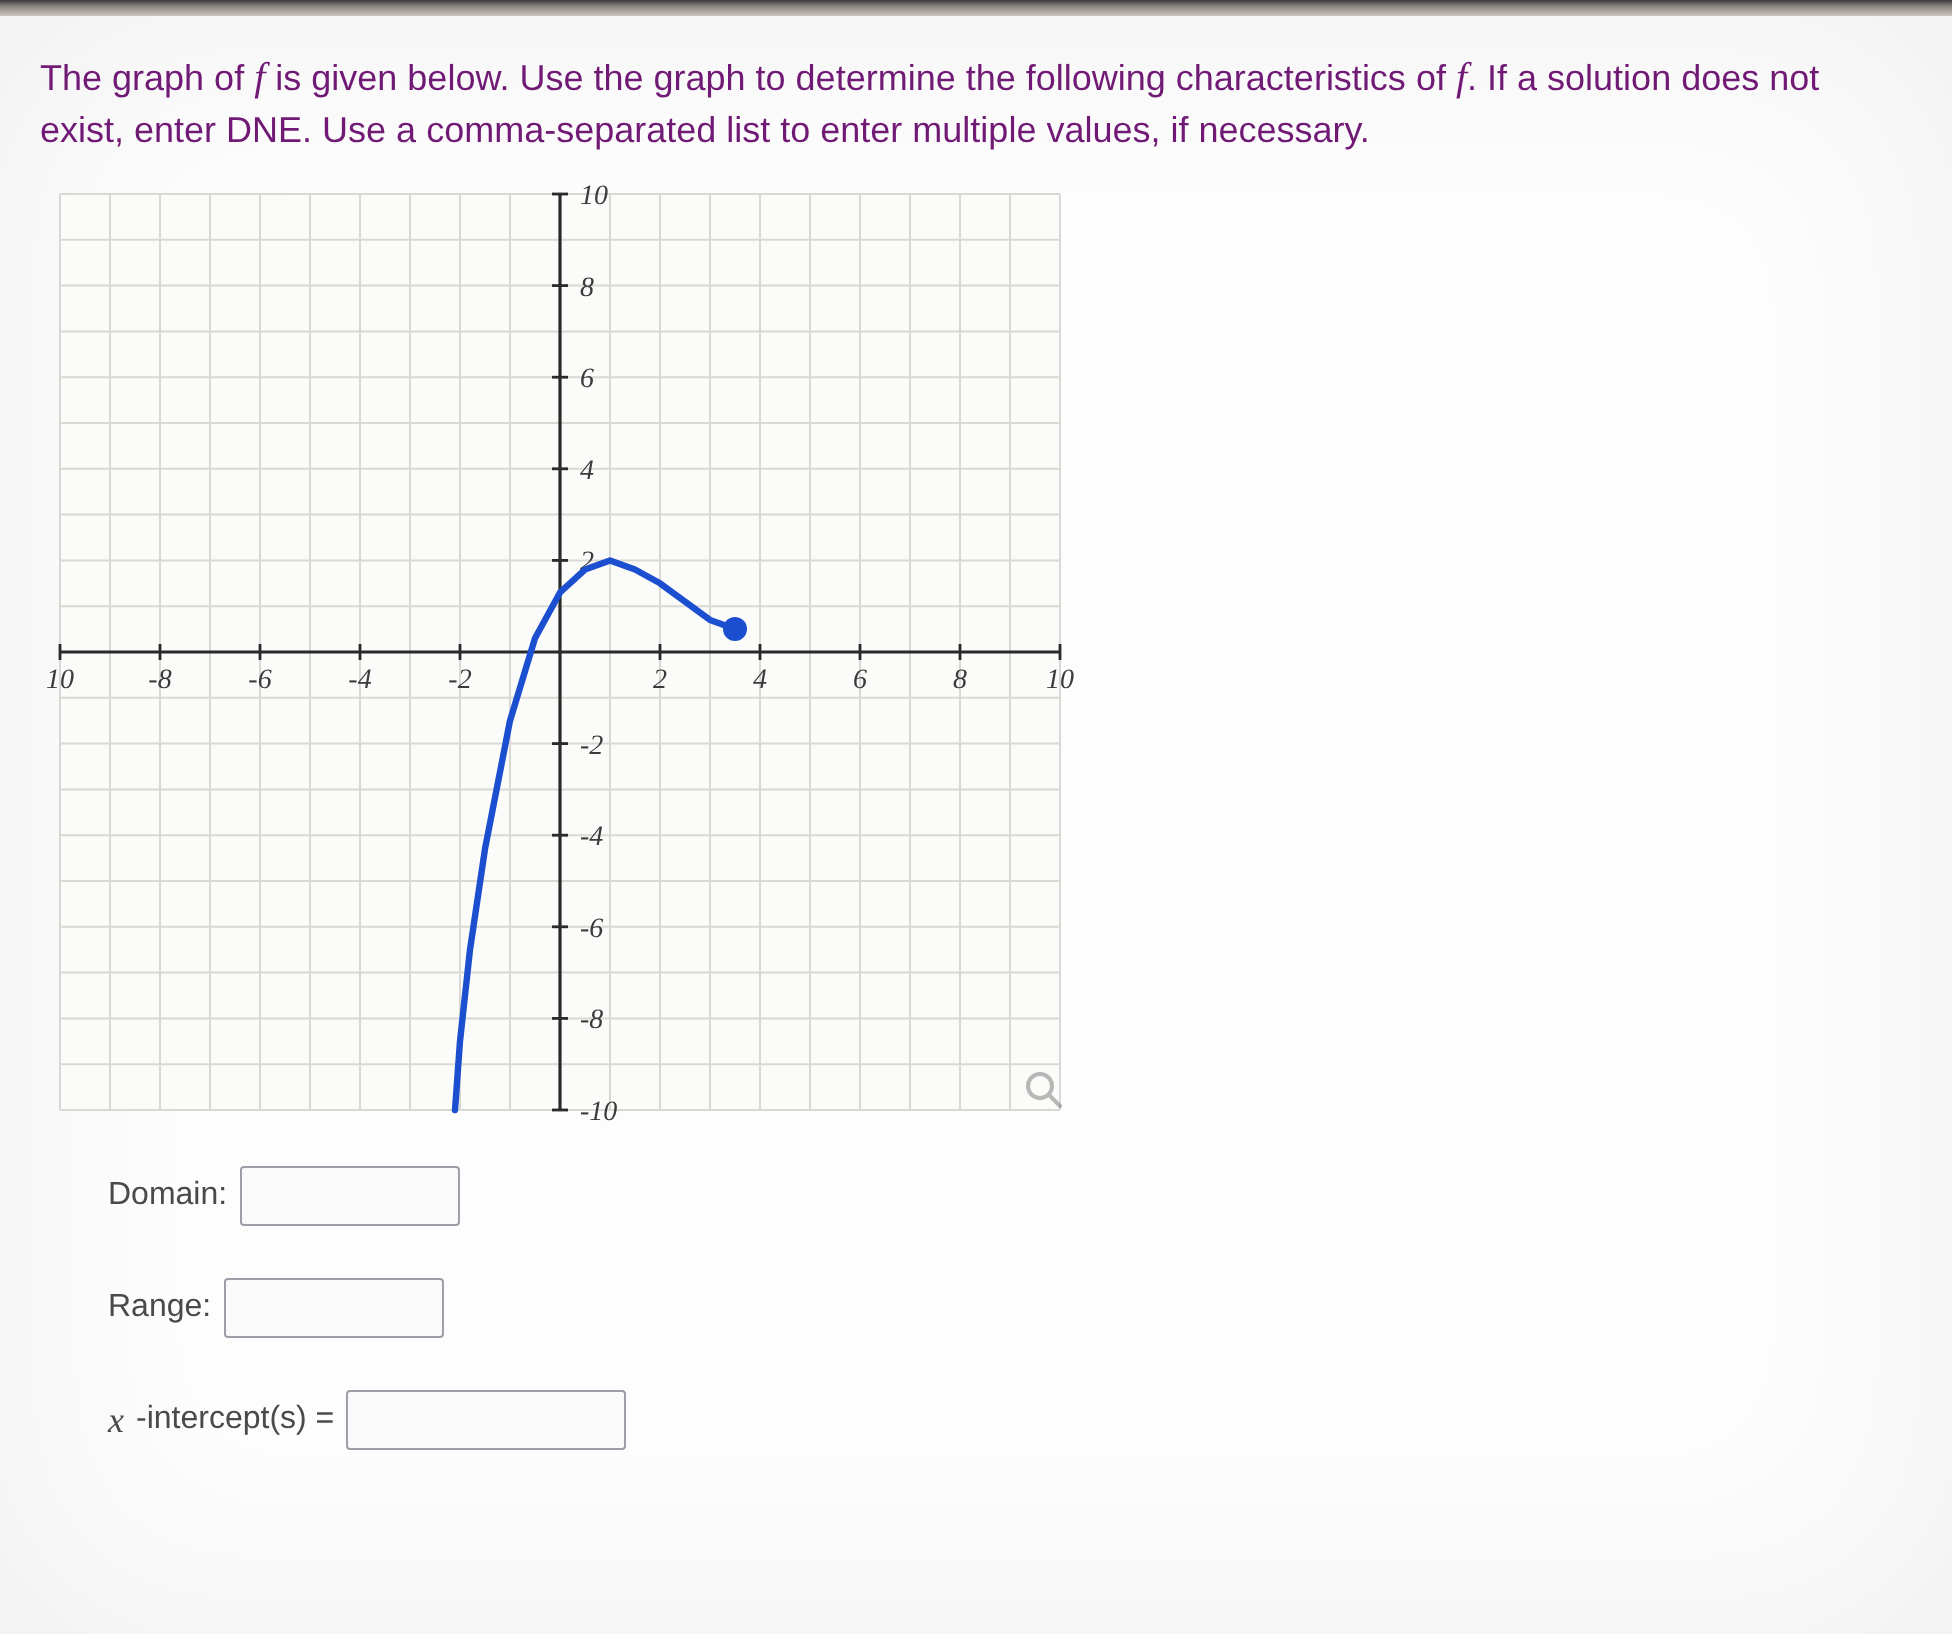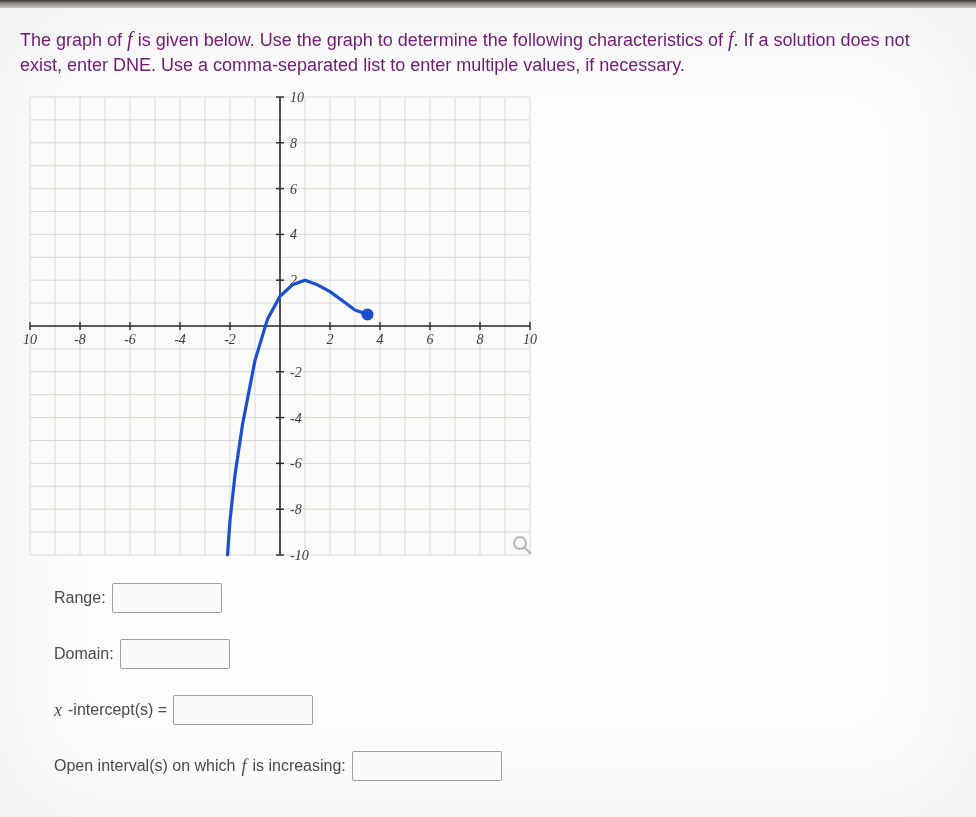--- a/index.html
+++ b/index.html
@@ -174,37 +174,31 @@
       <svg width="20" height="20" viewBox="0 0 20 20">
           <circle cx="8" cy="8" r="6" fill="none" stroke="#666" stroke-width="2"></circle>
           <line x1="13" y1="13" x2="18" y2="18" stroke="#666" stroke-width="2" stroke-linecap="round"></line>
         </svg>
     </span>
   </div>
 
   <div class="fields">
 
     <div class="field-row">
-      <span>Range:</span>
+      <span>Domain:</span>
       <input class="answer-box" type="text" value="" style="">
     </div>
 
     <div class="field-row">
-      <span>Domain:</span>
+      <span>Range:</span>
       <input class="answer-box" type="text" value="" style="">
     </div>
 
     <div class="field-row">
       <span class="fn">x</span>
         <span>-intercept(s) =</span>
       <input class="answer-box wide" type="text" value="" style="">
     </div>
 
-    <div class="field-row">
-      <span>Open interval(s) on which </span>
-        <span class="fn">f</span>
-        <span> is increasing:</span>
-      <input class="answer-box wider" type="text" value="" style="">
-    </div>
 
   </div>
 
 </div>
 
 </body></html>

